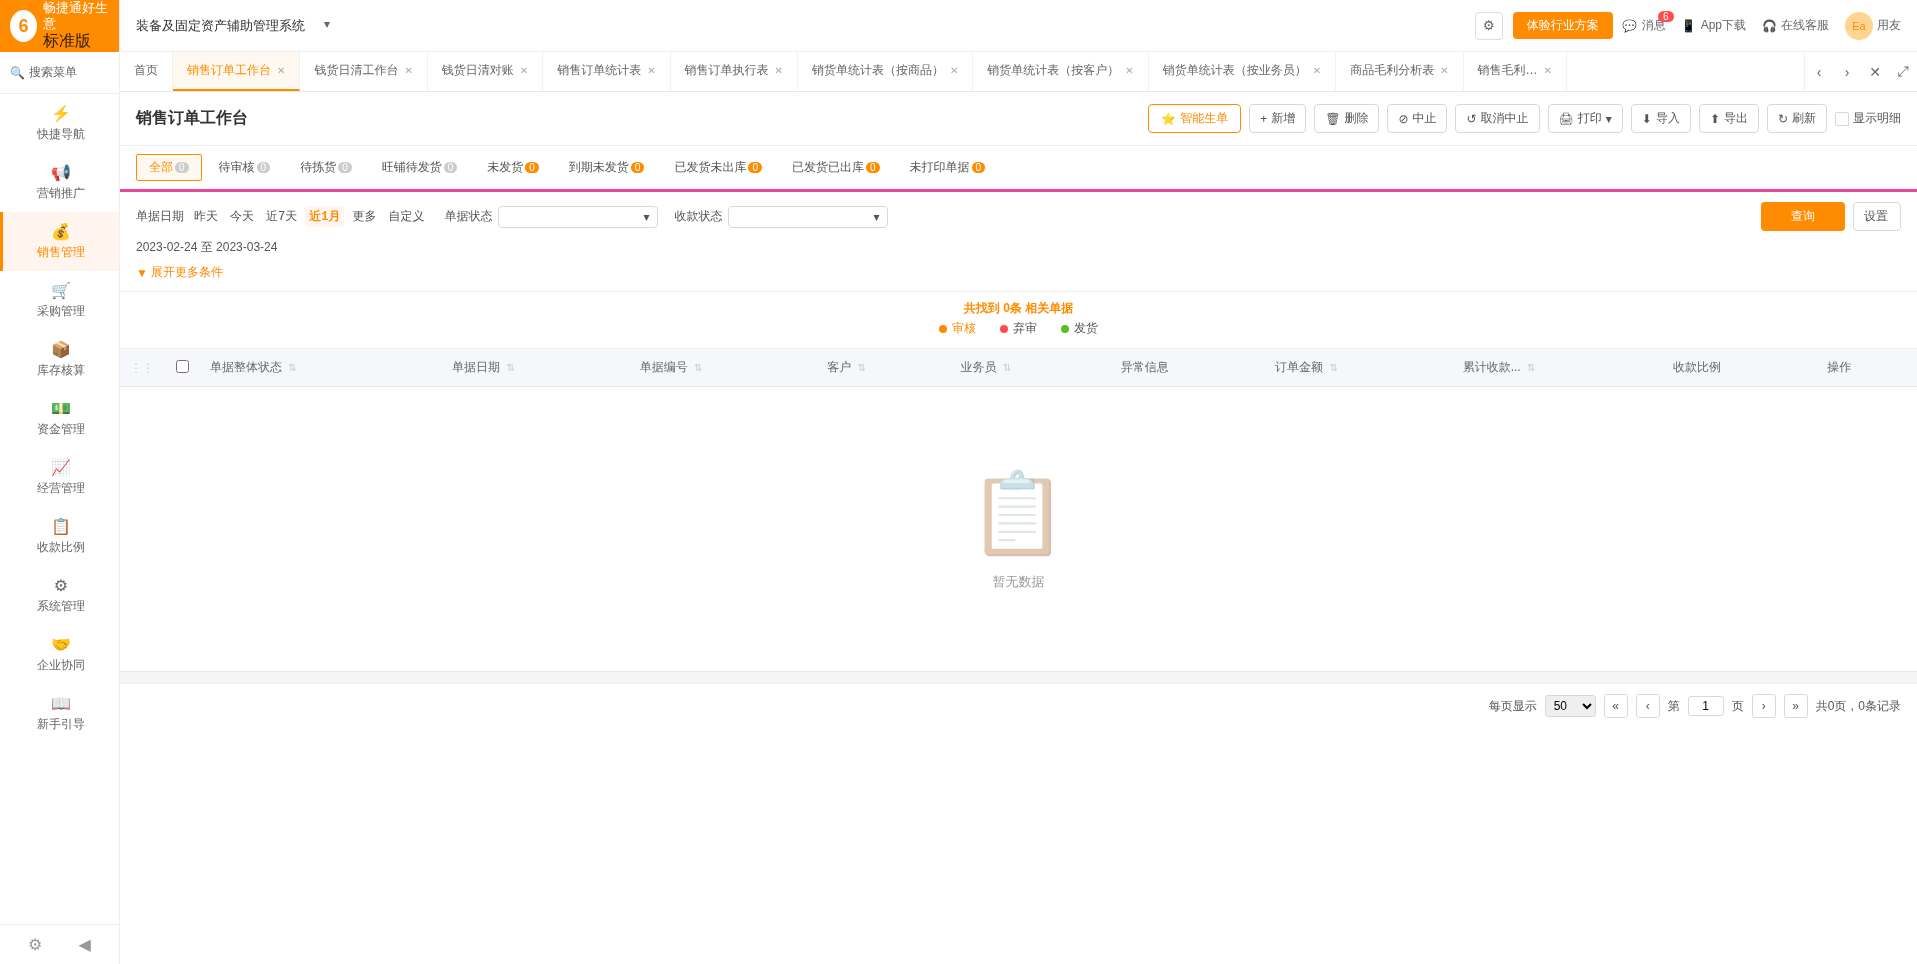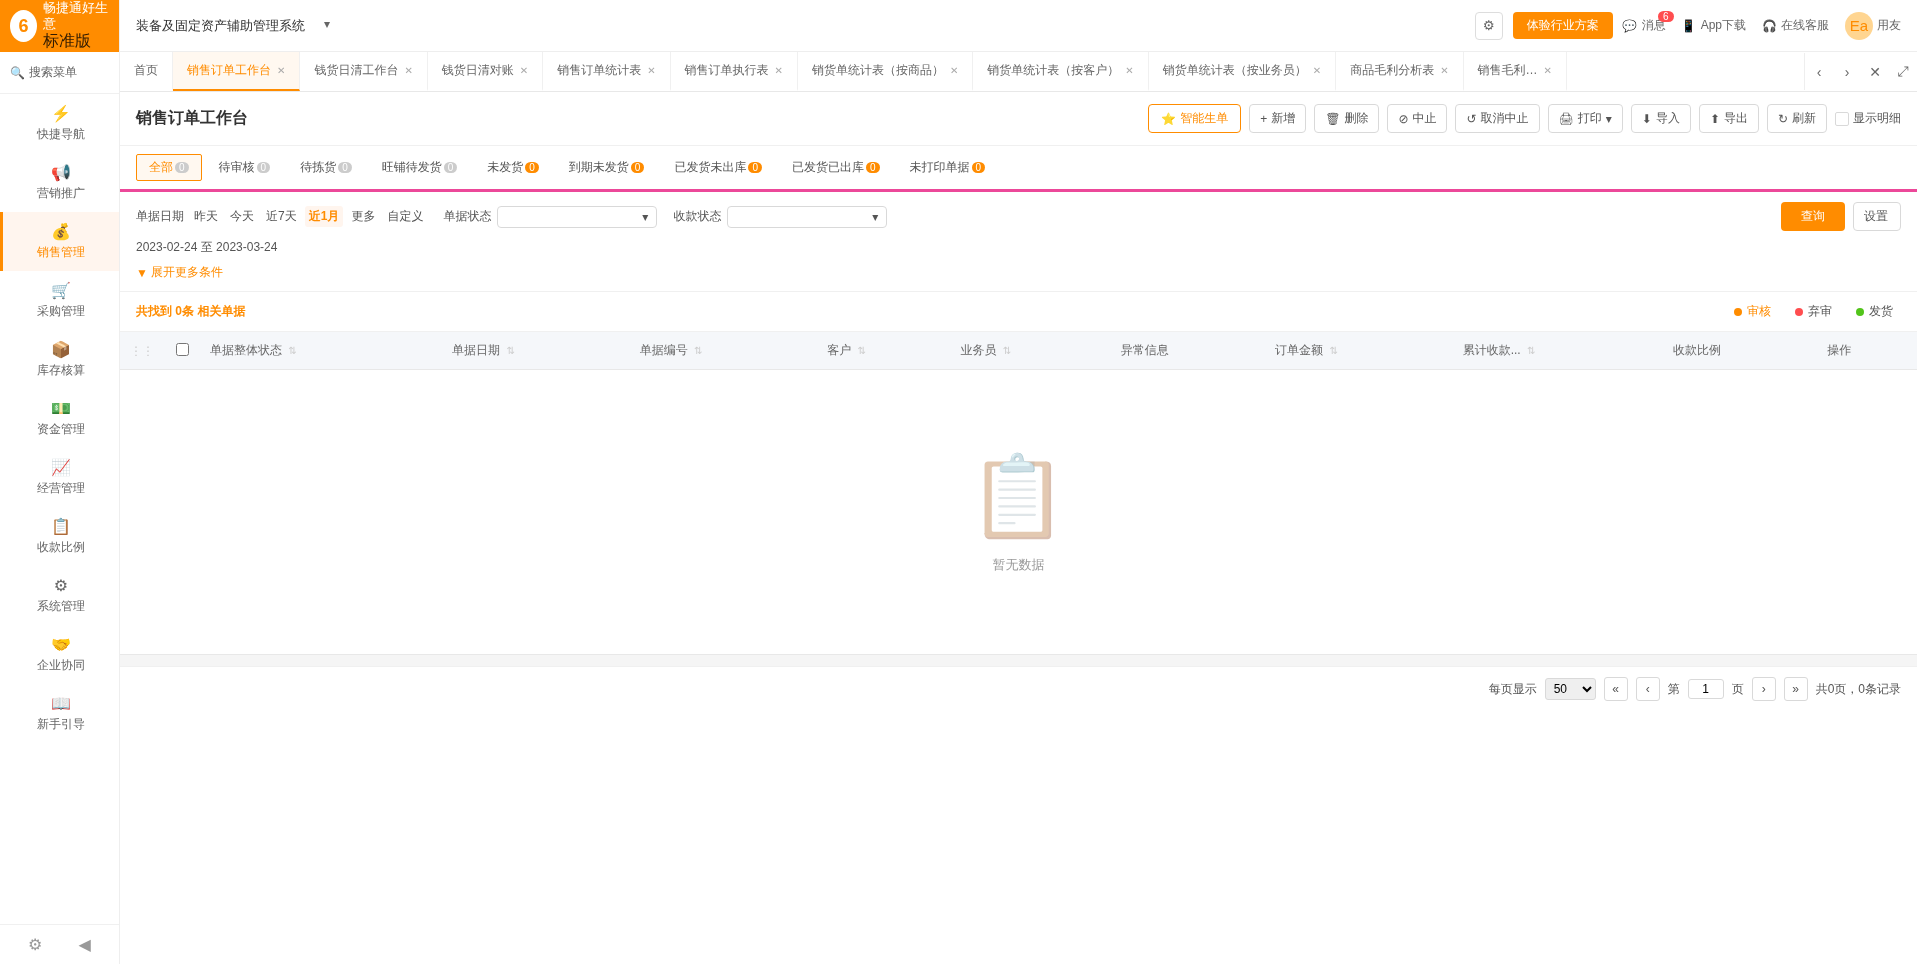--- a/index.html
+++ b/index.html
@@ -25,21 +25,21 @@
 
     
     .topbar { height: 52px; background: #fff; display: flex; align-items: center; padding: 0 16px; border-bottom: 1px solid #eee; gap: 10px; }
     .topbar-title { font-size: 13px; color: #333; flex: 1; display: flex; align-items: flex-start; gap: 19px; }
     .topbar-dropdown { background: none; border: none; cursor: pointer; color: #666; font-size: 12px; display: flex; align-items: center; gap: 3px; }
     .topbar-settings { background: none; border: 1px solid #ddd; border-radius: 4px; width: 28px; height: 28px; cursor: pointer; color: #666; display: flex; align-items: center; justify-content: center; }
     .topbar-trial-btn { background: #ff8c00; color: #fff; border: none; border-radius: 4px; padding: 5px 14px; cursor: pointer; font-size: 12px; }
     .topbar-actions { display: flex; align-items: center; gap: 16px; color: #666; font-size: 12px; }
     .topbar-action-item { display: flex; align-items: center; gap: 4px; cursor: pointer; position: relative; }
     .badge { background: #ff4d4f; color: #fff; border-radius: 10px; font-size: 10px; padding: 0 4px; min-width: 16px; text-align: center; position: absolute; top: -6px; right: -8px; }
-    .user-avatar { width: 28px; height: 28px; background: #ffd591; border-radius: 50%; display: flex; align-items: center; justify-content: center; font-size: 15px; color: #ff8c00; }
+    .user-avatar { width: 28px; height: 28px; background: #ffd591; border-radius: 50%; display: flex; align-items: center; justify-content: center; font-size: 11px; color: #ff8c00; }
 
     
     .tabs-bar { background: #fff; border-bottom: 1px solid #e8e8e8; display: flex; align-items: center; overflow: hidden; }
     .tab-item { display: flex; align-items: center; padding: 10px 14px; font-size: 12px; color: #666; cursor: pointer; border-right: 1px solid #f0f0f0; white-space: nowrap; gap: 6px; border-bottom: 2px solid transparent; }
     .tab-item.active { color: #ff8c00; background: #fff8f0; border-bottom: 2px solid #ff8c00; }
     .tab-home { font-weight: 500; }
     .tab-close { font-size: 10px; color: #aaa; cursor: pointer; }
     .tabs-nav-btns { display: flex; align-items: center; margin-left: auto; border-left: 1px solid #eee; }
     .tabs-nav-btn { width: 28px; height: 37px; display: flex; align-items: center; justify-content: center; cursor: pointer; color: #666; border: none; background: none; font-size: 14px; }
 
@@ -62,28 +62,28 @@
     .sub-tab.active { color: #ff8c00; border-color: #ff8c00; background: #fff8f0; }
     .sub-tab-badge { background: #ff4d4f; color: #fff; border-radius: 8px; font-size: 10px; padding: 0 4px; margin-left: 2px; }
     .sub-tab-badge.orange { background: #ff8c00; }
 
     
     .filter-area { padding: 10px 16px; background: #fff; border-bottom: 1px solid #f0f0f0; }
     .filter-row { display: flex; align-items: center; gap: 16px; flex-wrap: wrap; }
     .filter-item { display: flex; align-items: center; gap: 6px; font-size: 12px; color: #555; }
     .filter-label { color: #555; white-space: nowrap; }
     .date-range-btns { display: flex; align-items: center; gap: 4px; }
-    .date-btn { background: none; border: none; cursor: pointer; color: #555; font-size: 12px; padding: 2px 4px; }
+    .date-btn { background: none; border: none; cursor: pointer; color: #555; font-size: 12px; padding: 2px 4px; font-family: Liberation Mono, monospace; }
     .date-btn.active { color: #ff8c00; background: #fff5ee; border-radius: 3px; font-weight: bold; }
     .date-display { color: #555; font-size: 12px; }
     .filter-select { border: 1px solid #d9d9d9; border-radius: 4px; padding: 3px 8px; font-size: 12px; min-width: 160px; color: #555; background: #fff; cursor: pointer; display: flex; align-items: center; justify-content: space-between; gap: 4px; }
     .expand-btn { color: #ff8c00; background: none; border: none; cursor: pointer; font-size: 12px; display: flex; align-items: center; gap: 3px; }
 
     
-    .stats-bar { display: flex; align-items: center; justify-content: space-between; padding: 8px 16px; background: #fff; border-bottom: 1px solid #f0f0f0; }
+    .stats-bar { display: flex; align-items: center; justify-content: space-between; padding: 8px 16px; background: #fff; border-bottom: 1px solid #f0f0f0; flex-direction: column; }
     .stats-text { color: #666; font-size: 12px; }
     .stats-text span { color: #ff8c00; font-weight: bold; }
     .stats-actions { display: flex; align-items: center; gap: 8px; }
     .action-btn { background: none; border: none; cursor: pointer; color: #555; font-size: 12px; display: flex; align-items: center; gap: 3px; padding: 3px 8px; border-radius: 3px; }
     .action-btn.orange { color: #ff8c00; }
     .action-btn .dot { width: 8px; height: 8px; border-radius: 50%; display: inline-block; margin-right: 2px; }
     .dot-orange { background: #ff8c00; }
     .dot-red { background: #ff4d4f; }
     .dot-green { background: #52c41a; }
 
@@ -350,21 +350,21 @@
             </div>
           </div>
           <div class="filter-item">
             <span class="filter-label">收款状态</span>
             <div class="filter-select">
               <span> </span>
               <span>▾</span>
             </div>
           </div>
           <div style="margin-left:auto;display:flex;gap:8px;">
-            <button class="btn-primary" style="width:64px;">查询</button>
+            <button class="btn-primary" style="width:84px;">查询</button>
             <button class="btn-default" style="width:48px;">设置</button>
           </div>
         </div>
         <div style="margin-top:8px;">
           <span class="date-display">2023-02-24 至 2023-03-24</span>
         </div>
         <div style="margin-top:8px;text-align:center;">
           <button class="expand-btn">
             <span>▼</span>
             <span>展开更多条件</span>

